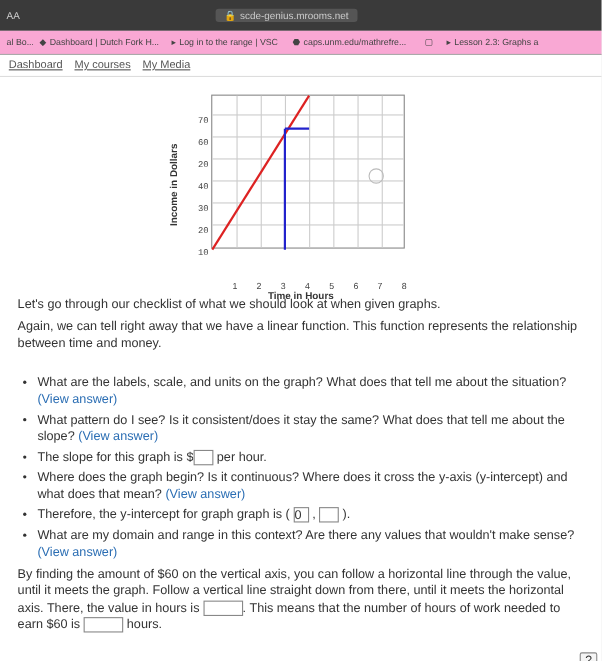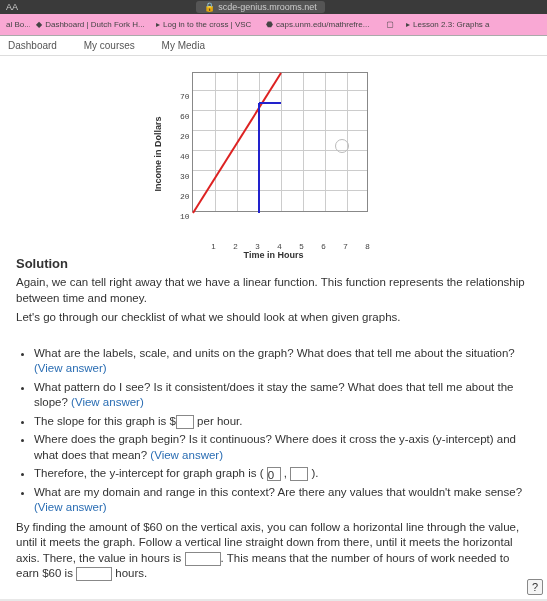--- a/index.html
+++ b/index.html
@@ -1,24 +1,24 @@
 <!DOCTYPE html>
 <html><head>
 <meta charset="utf-8">
 <style>
   * { box-sizing: border-box; margin: 0; padding: 0; }
   body { font-family: -apple-system, BlinkMacSystemFont, "Segoe UI", Arial, sans-serif; background: #e8e8e8; width: 547px; height: 601px; overflow: hidden; font-size: 11px; color: #333; }
-  .browser-chrome { background: #3a3a3a; height: 14px; display: flex; align-items: center; color: #ccc; font-size: 9px; padding: 0 6px; gap: 8px; }
+  .browser-chrome { background: #3a3a3a; height: 28px; display: flex; align-items: center; color: #ccc; font-size: 9px; padding: 0 6px; gap: 8px; }
   .url-bar { flex: 0 0 auto; margin-left: 170px; background: #555; padding: 1px 8px; border-radius: 3px; }
   .lock { margin-right: 3px; }
   .tab-row { background: #f9a8d4; height: 22px; display: flex; align-items: center; font-size: 8px; color: #444; border-bottom: 1px solid #aaa; }
   .tab { padding: 0 6px; white-space: nowrap; overflow: hidden; display: flex; align-items: center; gap: 3px; }
   .tab-icon { font-size: 8px; }
   .nav-row { background: #fff; padding: 4px 8px; font-size: 10px; color: #555; border-bottom: 1px solid #ddd; }
-  .nav-row .crumb { margin-right: 24px; cursor: pointer; }
+  .nav-row .crumb { margin-right: 8px; cursor: pointer; text-decoration: underline; }
   .content { background: #fff; padding: 8px 16px 8px 16px; height: calc(100% - 58px); overflow: hidden; position: relative; }
   .chart-wrap { display: flex; justify-content: center; margin-bottom: 12px; }
   .chart-box { position: relative; width: 220px; height: 180px; }
   .ylabel { position: absolute; left: -6px; top: 50%; transform: translate(-50%,-50%) rotate(-90deg); font-size: 9px; font-weight: bold; }
   .xlabel { position: absolute; bottom: -16px; left: 50%; transform: translateX(-50%); font-size: 9px; font-weight: bold; }
   .grid { position: absolute; left: 28px; top: 8px; width: 176px; height: 140px; border: 1px solid #888; background: #fff; }
   .hline, .vline { position: absolute; background: #ccc; }
   .hline { width: 100%; height: 1px; }
   .vline { height: 100%; width: 1px; }
   .tick-y { position: absolute; right: calc(100% - 26px); font-size: 8px; color: #444; transform: translateY(50%); font-family: Liberation Mono, monospace; }
@@ -46,21 +46,21 @@
 <div class="tab-row">
   <div class="tab" style="width:30px">
       <span>al Bo...</span>
     </div>
   <div class="tab" style="width:120px">
       <span class="tab-icon">◆</span>
       <span>Dashboard | Dutch Fork H...</span>
     </div>
   <div class="tab" style="width:110px">
       <span class="tab-icon">▸</span>
-      <span>Log in to the cross | VSC</span>
+      <span>Log in to the range | VSC</span>
     </div>
   <div class="tab" style="width:120px">
       <span class="tab-icon">⬣</span>
       <span>caps.unm.edu/mathrefre...</span>
     </div>
   <div class="tab" style="width:20px;justify-content:center">
       <span class="tab-icon">▢</span>
     </div>
   <div class="tab" style="width:110px">
       <span class="tab-icon">▸</span>
@@ -117,23 +117,22 @@
       <span class="tick-x" style="left:72px">2</span>
       <span class="tick-x" style="left:94px">3</span>
       <span class="tick-x" style="left:116px">4</span>
       <span class="tick-x" style="left:138px">5</span>
       <span class="tick-x" style="left:160px">6</span>
       <span class="tick-x" style="left:182px">7</span>
       <span class="tick-x" style="left:204px">8</span>
     </div>
   </div>
 
-  <div class="solution-h">Solution</div>
+  <p>Let's go through our checklist of what we should look at when given graphs.</p>
   <p>Again, we can tell right away that we have a linear function. This function represents the relationship between time and money.</p>
-  <p>Let's go through our checklist of what we should look at when given graphs.</p>
   <ul>
     <li><span>What are the labels, scale, and units on the graph? What does that tell me about the situation? </span><span class="va">(View answer)</span></li>
     <li><span>What pattern do I see? Is it consistent/does it stay the same? What does that tell me about the slope? </span><span class="va">(View answer)</span></li>
     <li><span>The slope for this graph is $</span><span class="blank"></span><span> per hour.</span></li>
     <li><span>Where does the graph begin? Is it continuous? Where does it cross the y-axis (y-intercept) and what does that mean? </span><span class="va">(View answer)</span></li>
     <li><span>Therefore, the y-intercept for graph graph is ( </span><span class="blank" style="min-width:14px">0</span><span> , </span><span class="blank"></span><span> ).</span></li>
     <li><span>What are my domain and range in this context? Are there any values that wouldn't make sense? </span><span class="va">(View answer)</span></li>
   </ul>
   <p>
     <span>By finding the amount of $60 on the vertical axis, you can follow a horizontal line through the value, until it meets the graph. Follow a vertical line straight down from there, until it meets the horizontal axis. There, the value in hours is </span><span class="blank blank-wide"></span><span>. This means that the number of hours of work needed to earn $60 is </span><span class="blank blank-wide"></span><span> hours.</span>

